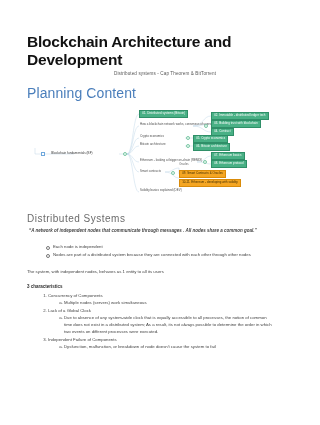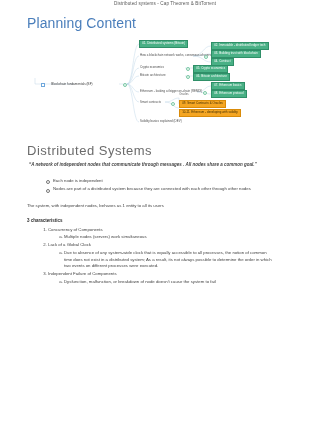--- a/index.html
+++ b/index.html
@@ -111,21 +111,21 @@
     position: absolute;
     width: 2.2px;
     height: 2.2px;
     border: 0.4px solid #6fa8dc;
     background: #ffffff;
   }
 
   
   .content { margin-top: 9px; }
   .h2 {
-    font-size: 13px;
+    font-size: 10px;
     color: #6b6b6b;
     letter-spacing: 0.5px;
     margin: 12px 0 4px 0;
     font-weight: normal;
   }
   .quote {
     font-size: 4.5px;
     font-style: italic;
     font-weight: bold;
     color: #444;
@@ -186,20 +186,21 @@
   ol.sub > li {
     line-height: 1.6;
     max-width: 208px;
   }
 </style>
 </head>
 <body>
 
 <div class="page">
 
+  <h1 class="doc-title">Blockchain Architecture and Development</h1>
   <div class="doc-subtitle">Distributed systems - Cap Theorem &amp; BitTorrent</div>
   <h2 class="section-heading">Planning Content</h2>
 
   <div class="mindmap">
     <svg width="246" height="95" viewBox="0 0 246 95">
       <g fill="none" stroke="#bcd4e6" stroke-width="0.45">
         <path d="M8 42 L8 48"></path>
         <path d="M8 48 L47 48"></path>
         <path d="M92 48 L100 48"></path>
         <path d="M100 48 C106 48 106 8 112 8"></path>

